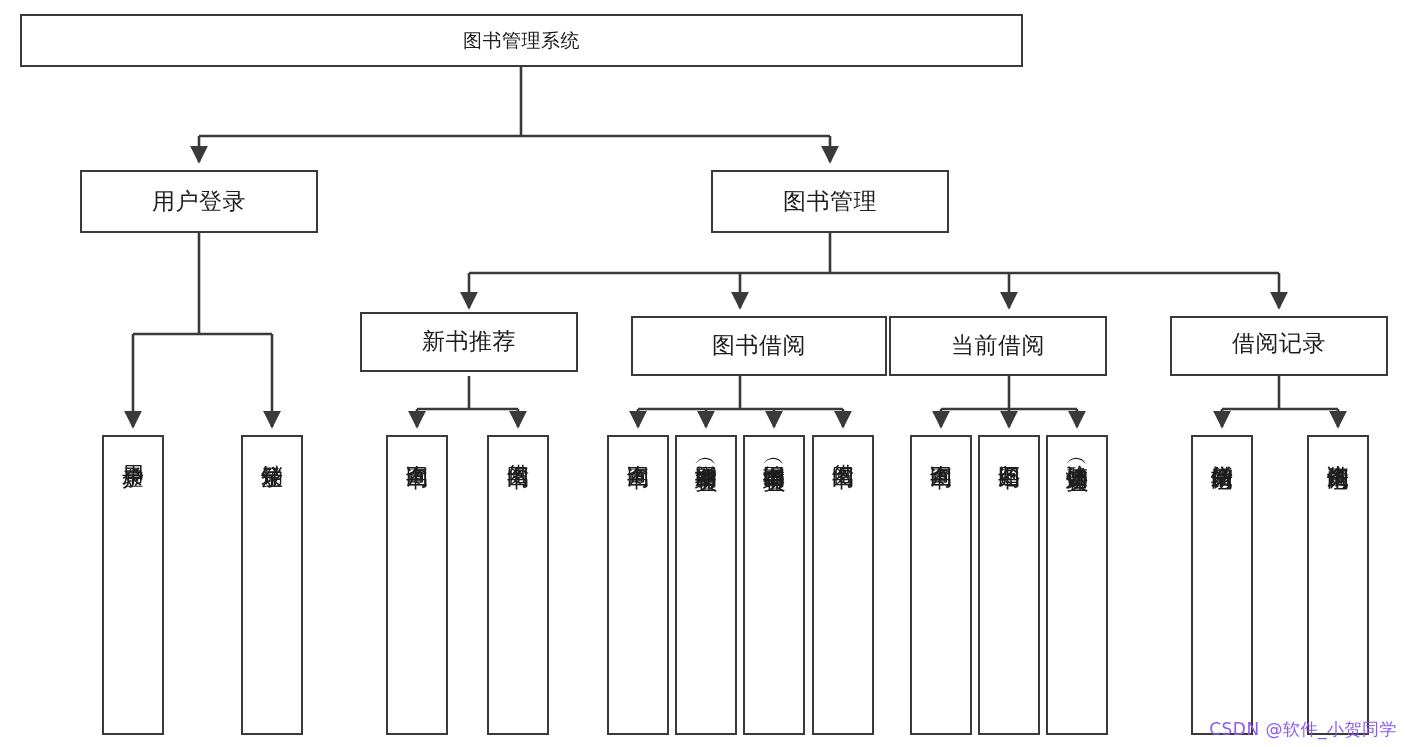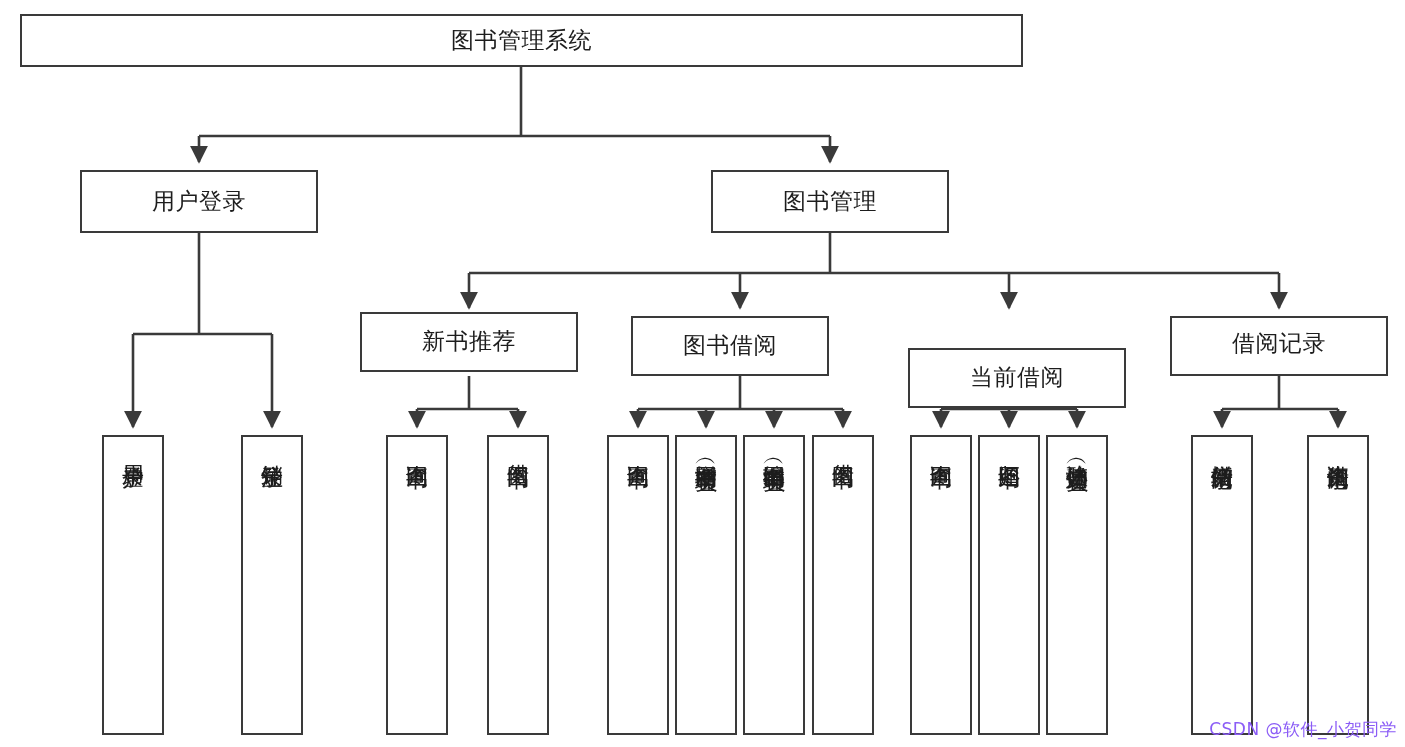--- a/index.html
+++ b/index.html
@@ -41,21 +41,21 @@
     text-align: center;
     line-height: 1.12;
     white-space: nowrap;
   }
   
   .node.horiz .label {
     font-size: 23px;
     letter-spacing: 0.5px;
   }
   .node.root .label {
-    font-size: 23px;
+    font-size: 19px;
   }
   
   .node.vert {
     align-items: flex-start;
     justify-content: center;
     padding-top: 10px;
   }
   .node.vert .label {
     writing-mode: vertical-rl;
     text-orientation: upright;
@@ -136,24 +136,24 @@
   <div class="node horiz" style="left:80px; top:170px; width:238px; height:63px;">
     <span class="label">用户登录</span>
   </div>
   <div class="node horiz" style="left:711px; top:170px; width:238px; height:63px;">
     <span class="label">图书管理</span>
   </div>
 
   <div class="node horiz" style="left:360px; top:312px; width:218px; height:60px;">
     <span class="label">新书推荐</span>
   </div>
-  <div class="node horiz" style="left:631px; top:316px; width:198px; height:60px;">
+  <div class="node horiz" style="left:631px; top:316px; width:256px; height:60px;">
     <span class="label">图书借阅</span>
   </div>
-  <div class="node horiz" style="left:908px; top:316px; width:218px; height:60px;margin-top:32px;">
+  <div class="node horiz" style="left:889px; top:316px; width:218px; height:60px;">
     <span class="label">当前借阅</span>
   </div>
   <div class="node horiz" style="left:1170px; top:316px; width:218px; height:60px;font-family:Liberation Mono, monospace;">
     <span class="label">借阅记录</span>
   </div>
 
   <div class="node vert" style="left:102px; top:435px; width:62px; height:300px;">
     <span class="label">用户登录</span>
   </div>
   <div class="node vert" style="left:241px; top:435px; width:62px; height:300px;">

